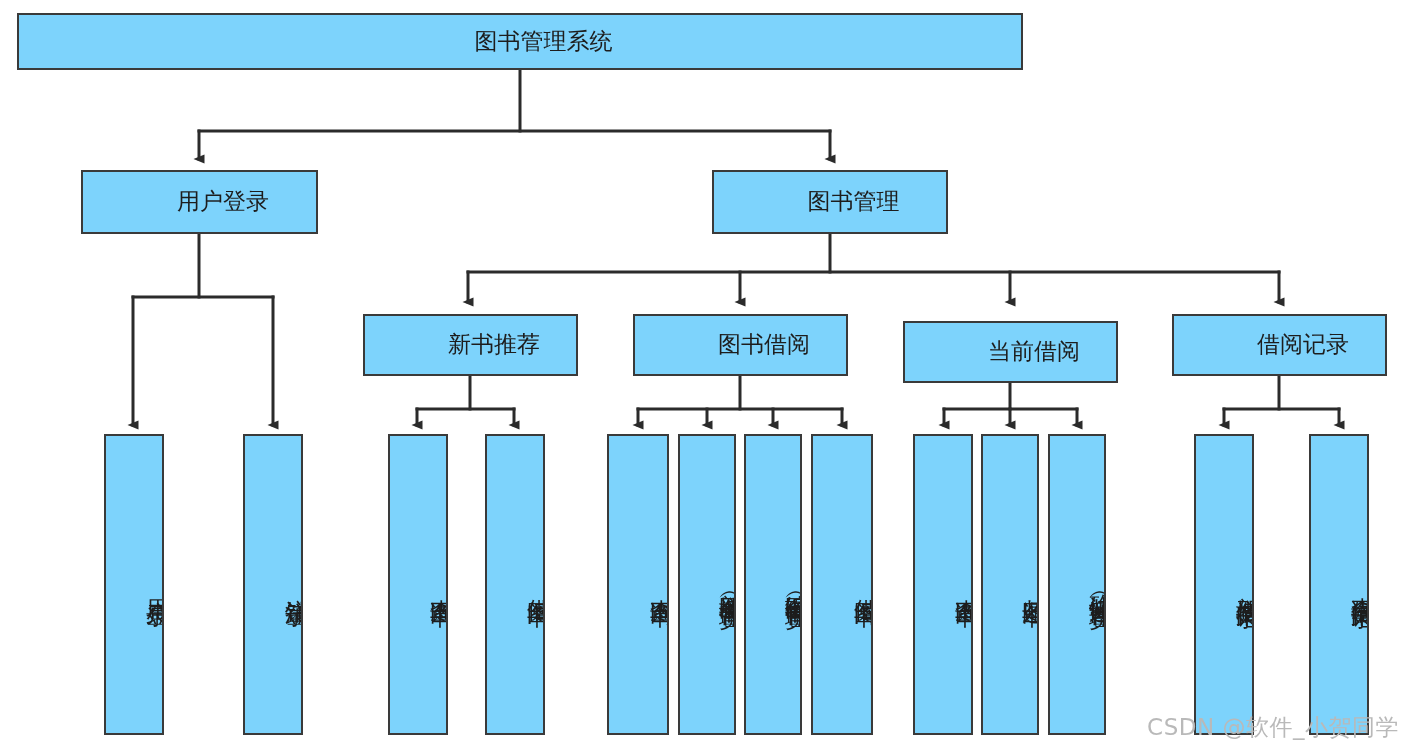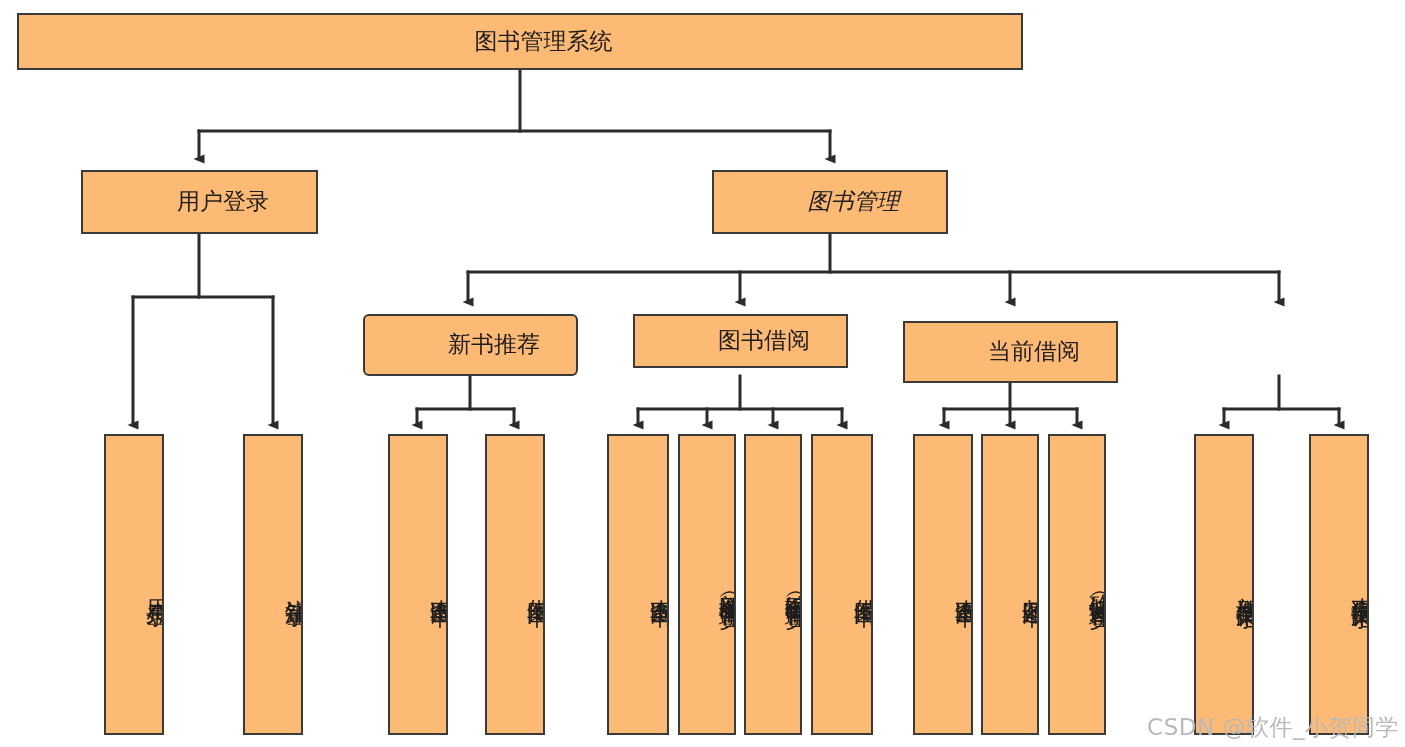--- a/index.html
+++ b/index.html
@@ -23,21 +23,21 @@
     position: absolute;
     left: 0;
     top: 0;
     width: 1405px;
     height: 747px;
     pointer-events: none;
   }
   .node {
     position: absolute;
     box-sizing: border-box;
-    background: #fdba74;
+    background: #7dd3fc;
     border: 2px solid #3a3a3a;
     display: flex;
     align-items: center;
     justify-content: center;
     overflow: hidden;
     padding-left: 47px;
   }
   .node .label {
     color: #1d1d1d;
     text-align: center;
@@ -127,36 +127,39 @@
   </svg>
 
   <div class="node horiz" style="left:17px; top:13px; width:1006px; height:57px;">
     <span class="label">图书管理系统</span>
   </div>
 
   <div class="node horiz" style="left:81px; top:170px; width:237px; height:64px;">
     <span class="label">用户登录</span>
   </div>
 
-  <div class="node horiz" style="left:712px; top:170px; width:236px; height:64px;font-style:italic;">
+  <div class="node horiz" style="left:712px; top:170px; width:236px; height:64px;">
     <span class="label">图书管理</span>
   </div>
 
-  <div class="node horiz" style="left:363px; top:314px; width:215px; height:62px;border-radius:6px;">
+  <div class="node horiz" style="left:363px; top:314px; width:215px; height:62px;">
     <span class="label">新书推荐</span>
   </div>
 
-  <div class="node horiz" style="left:633px; top:314px; width:215px; height:54px;">
+  <div class="node horiz" style="left:633px; top:314px; width:215px; height:62px;">
     <span class="label">图书借阅</span>
   </div>
 
   <div class="node horiz" style="left:903px; top:321px; width:215px; height:62px;">
     <span class="label">当前借阅</span>
   </div>
 
+  <div class="node horiz" style="left:1172px; top:314px; width:215px; height:62px;">
+    <span class="label">借阅记录</span>
+  </div>
 
   <div class="node vert" style="left:104px; top:434px; width:60px; height:301px;">
     <span class="label">用户登录</span>
   </div>
 
   <div class="node vert" style="left:243px; top:434px; width:60px; height:301px;">
     <span class="label">注销登录</span>
   </div>
 
   <div class="node vert" style="left:388px; top:434px; width:60px; height:301px;">

